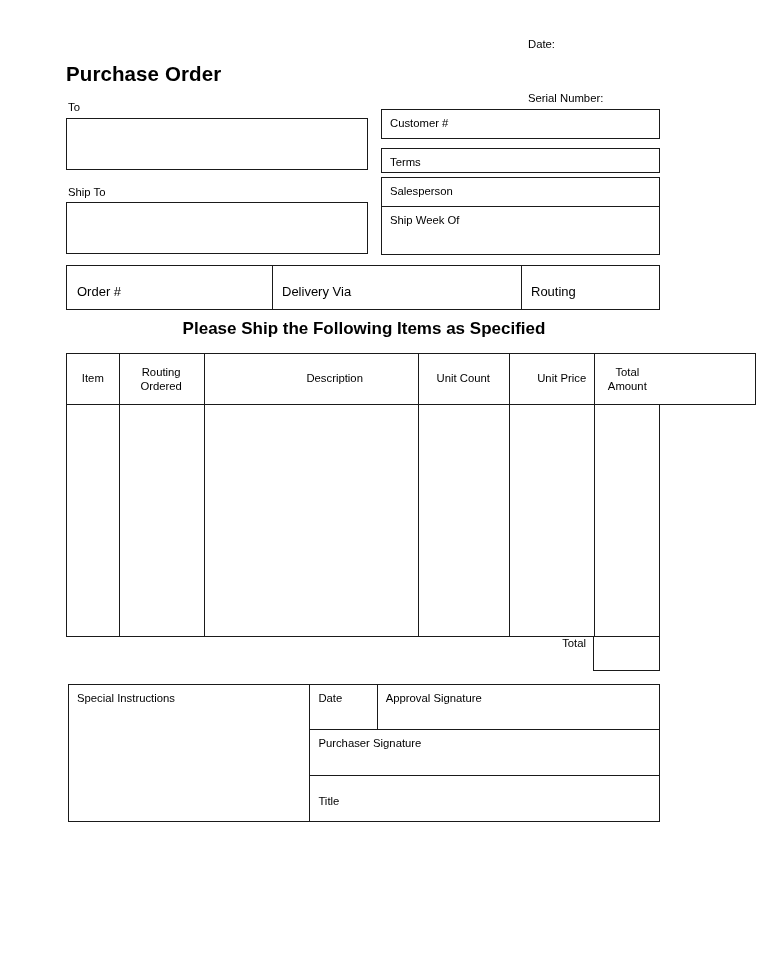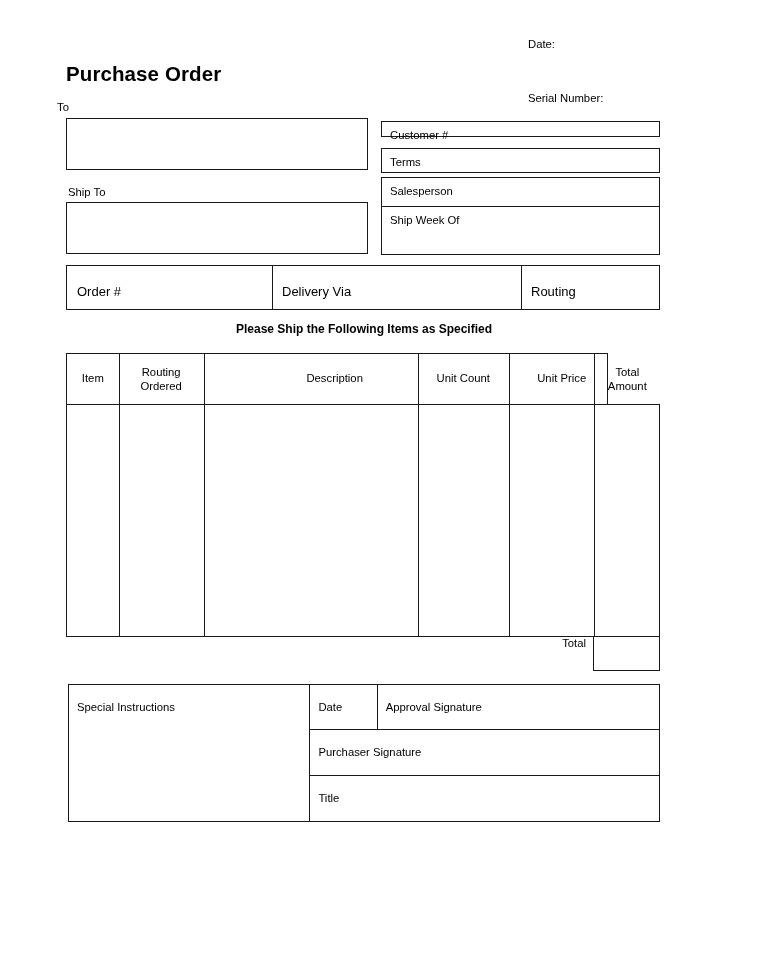--- a/index.html
+++ b/index.html
@@ -72,21 +72,21 @@
     white-space: nowrap;
   }
 
   
   .ship-caption {
     position: absolute;
     left: 0;
     top: 322px;
     width: 728px;
     text-align: center;
-    font-size: 12px;
+    font-size: 17px;
     font-weight: bold;
     line-height: 14px;
   }
 
   
   .th {
     position: absolute;
     text-align: center;
     font-size: 11.3px;
     line-height: 13.5px;
@@ -113,40 +113,39 @@
     text-align: right;
     white-space: nowrap;
   }
 
   
   .sig-label {
     position: absolute;
     font-size: 11.3px;
     line-height: 13px;
     white-space: nowrap;
-    margin-top: 9px;
   }
 </style>
 </head>
 <body>
 
 <div class="page">
 
   <div class="meta-line" style="top:37px;">Date:</div>
   <div class="meta-line" style="top:63px;margin-top:28px;">Serial Number:</div>
 
   <div class="doc-title">Purchase Order</div>
 
-  <div class="field-cap" style="left:57px; top:101px;">To</div>
+  <div class="field-cap" style="left:68px; top:101px;">To</div>
   <div class="box" style="left:66px; top:118px; width:302px; height:52px;"></div>
 
   <div class="field-cap" style="left:68px; top:186px;">Ship To</div>
   <div class="box" style="left:66px; top:202px; width:302px; height:52px;"></div>
 
-  <div class="box" style="left:381px; top:121px; width:279px; height:16px;">
+  <div class="box" style="left:381px; top:109px; width:279px; height:30px;">
     <span class="info-cell-label">Customer #</span>
   </div>
   <div class="box" style="left:381px; top:148px; width:279px; height:25px;">
     <span class="info-cell-label">Terms</span>
   </div>
   <div class="box" style="left:381px; top:177px; width:279px; height:30px;">
     <span class="info-cell-label">Salesperson</span>
   </div>
   <div class="box" style="left:381px; top:206px; width:279px; height:49px;">
     <span class="info-cell-label">Ship Week Of</span>
@@ -155,21 +154,21 @@
   <div class="box" style="left:66px; top:265px; width:594px; height:45px;">
     <div class="vline" style="left:204.7px; top:0; bottom:0;"></div>
     <div class="vline" style="left:453.7px; top:0; bottom:0;"></div>
     <span class="order-cell-label" style="left:10px;">Order #</span>
     <span class="order-cell-label" style="left:215px;">Delivery Via</span>
     <span class="order-cell-label" style="left:464px;">Routing</span>
   </div>
 
   <div class="ship-caption">Please Ship the Following Items as Specified</div>
 
-  <div class="box" style="left:66px; top:353px; width:542px; height:52px;">
+  <div class="box" style="left:66px; top:353px; width:690px; height:52px;">
     <div class="vline" style="left:51.7px; top:0; bottom:0;"></div>
     <div class="vline" style="left:136.7px; top:0; bottom:0;"></div>
     <div class="vline" style="left:350.7px; top:0; bottom:0;"></div>
     <div class="vline" style="left:441.7px; top:0; bottom:0;"></div>
     <div class="vline" style="left:526.7px; top:0; bottom:0;"></div>
 
     <div class="th" style="left:0; width:51.7px; height:100%;">
       <div class="th-inner"><span>Item</span></div>
     </div>
     <div class="th" style="left:51.7px; width:85px; height:100%;">
@@ -216,16 +215,16 @@
 
   <div class="box" style="left:376.7px; top:684px; width:283.6px; height:46px;">
     <span class="sig-label" style="left:8px; top:7px;">Approval Signature</span>
   </div>
 
   <div class="box" style="left:309.4px; top:729px; width:350.9px; height:47px;">
     <span class="sig-label" style="left:8px; top:7px;">Purchaser Signature</span>
   </div>
 
   <div class="box" style="left:309.4px; top:775px; width:350.9px; height:47px;">
-    <span class="sig-label" style="left:8px; top:7px;">Title</span>
+    <span class="sig-label" style="left:8px; top:19px;">Title</span>
   </div>
 
 </div>
 
 </body></html>

